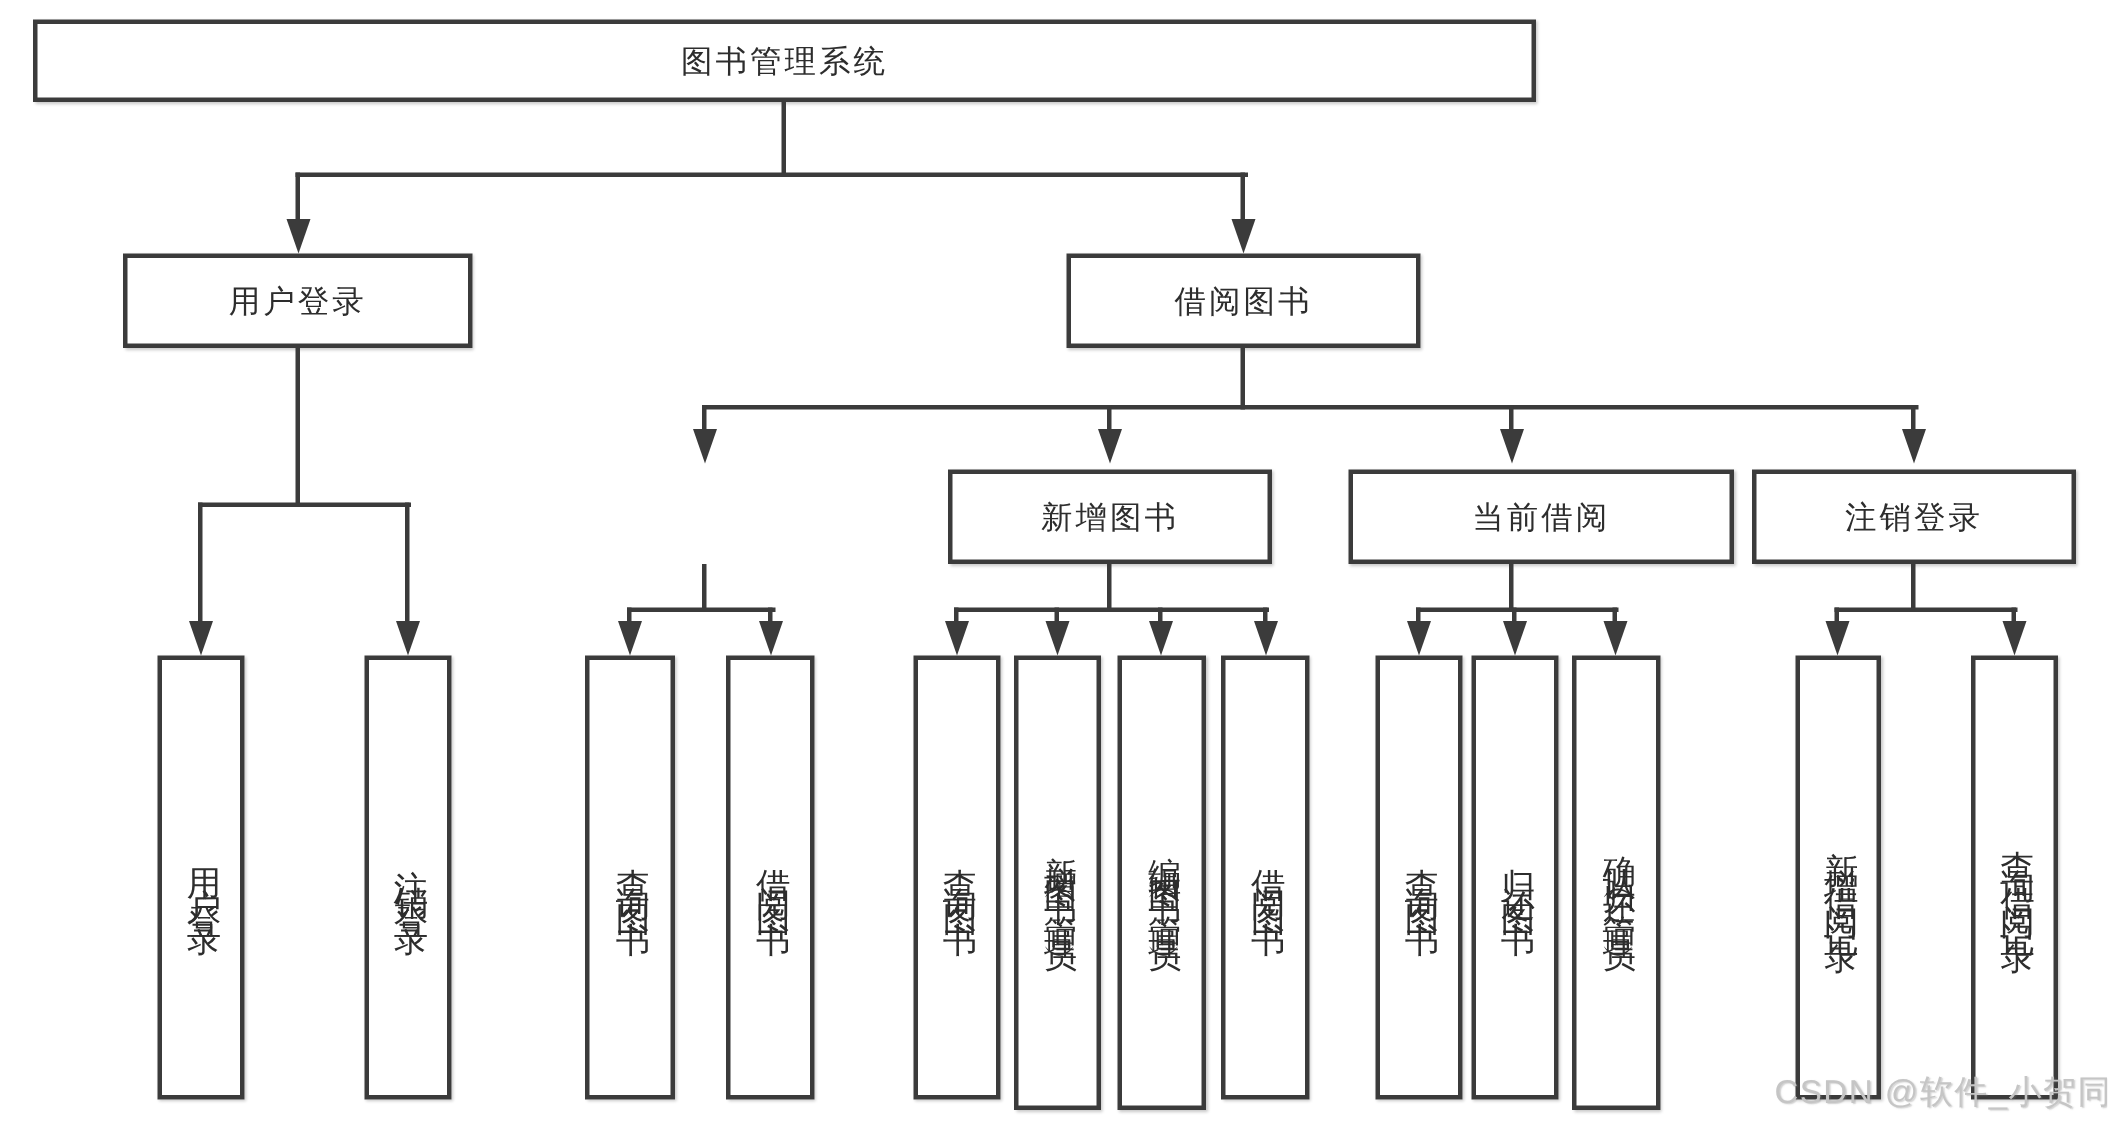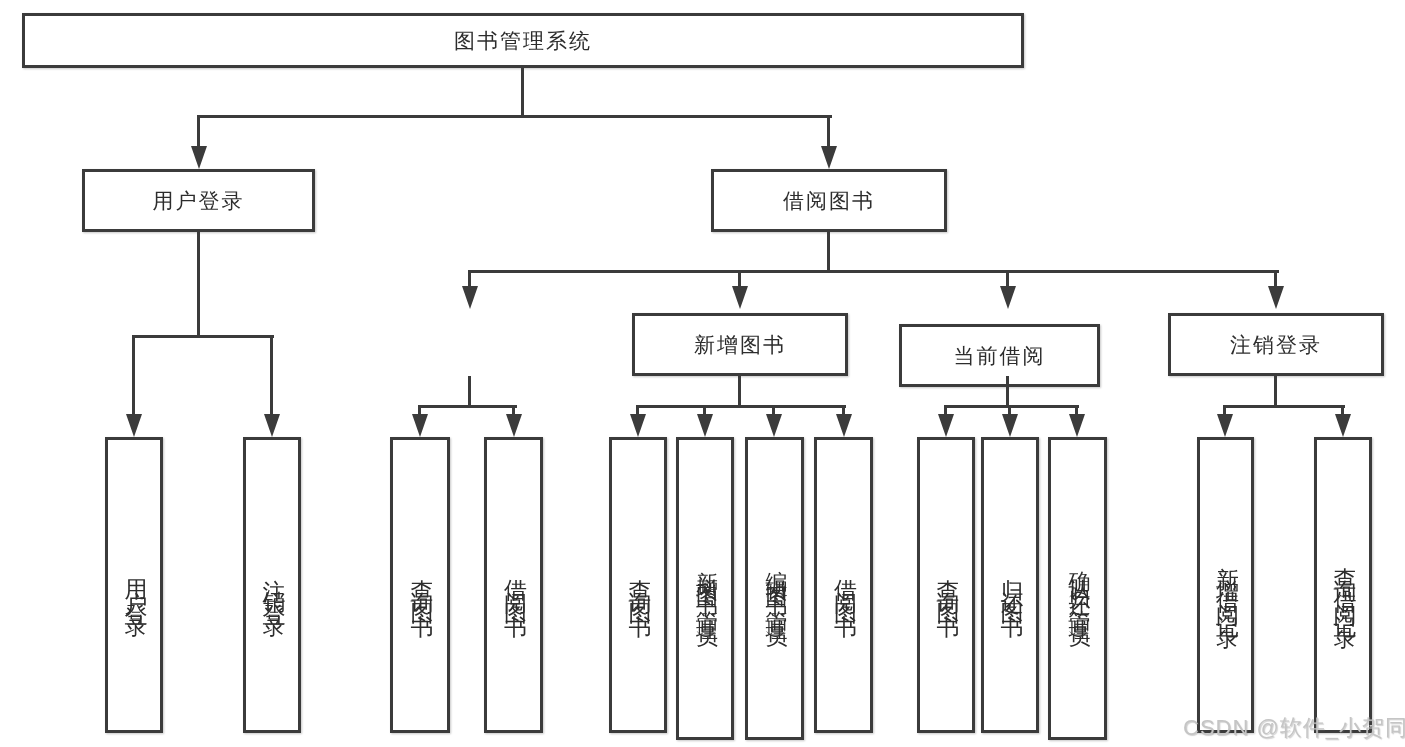--- a/index.html
+++ b/index.html
@@ -43,21 +43,21 @@
 <body>
 
 <div class="canvas">
 
   <div class="node h" style="left:22px;top:13px;width:1002px;height:55px">图书管理系统</div>
 
   <div class="node h" style="left:82px;top:169px;width:233px;height:63px">用户登录</div>
   <div class="node h" style="left:711px;top:169px;width:236px;height:63px">借阅图书</div>
 
   <div class="node h" style="left:632px;top:313px;width:216px;height:63px">新增图书</div>
-  <div class="node h" style="left:899px;top:324px;width:201px;height:63px">当前借阅</div>
+  <div class="node h" style="left:899px;top:313px;width:257px;height:63px">当前借阅</div>
   <div class="node h" style="left:1168px;top:313px;width:216px;height:63px">注销登录</div>
 
   <div class="node v" style="left:105px;top:437px;width:58px;height:296px">用户登录</div>
   <div class="node v" style="left:243px;top:437px;width:58px;height:296px">注销登录</div>
 
   <div class="node v" style="left:390px;top:437px;width:60px;height:296px">查询图书</div>
   <div class="node v" style="left:484px;top:437px;width:59px;height:296px">借阅图书</div>
 
   <div class="node v" style="left:609px;top:437px;width:58px;height:296px">查询图书</div>
   <div class="node v dense" style="left:676px;top:437px;width:58px;height:303px">新增图书（管理员）</div>

